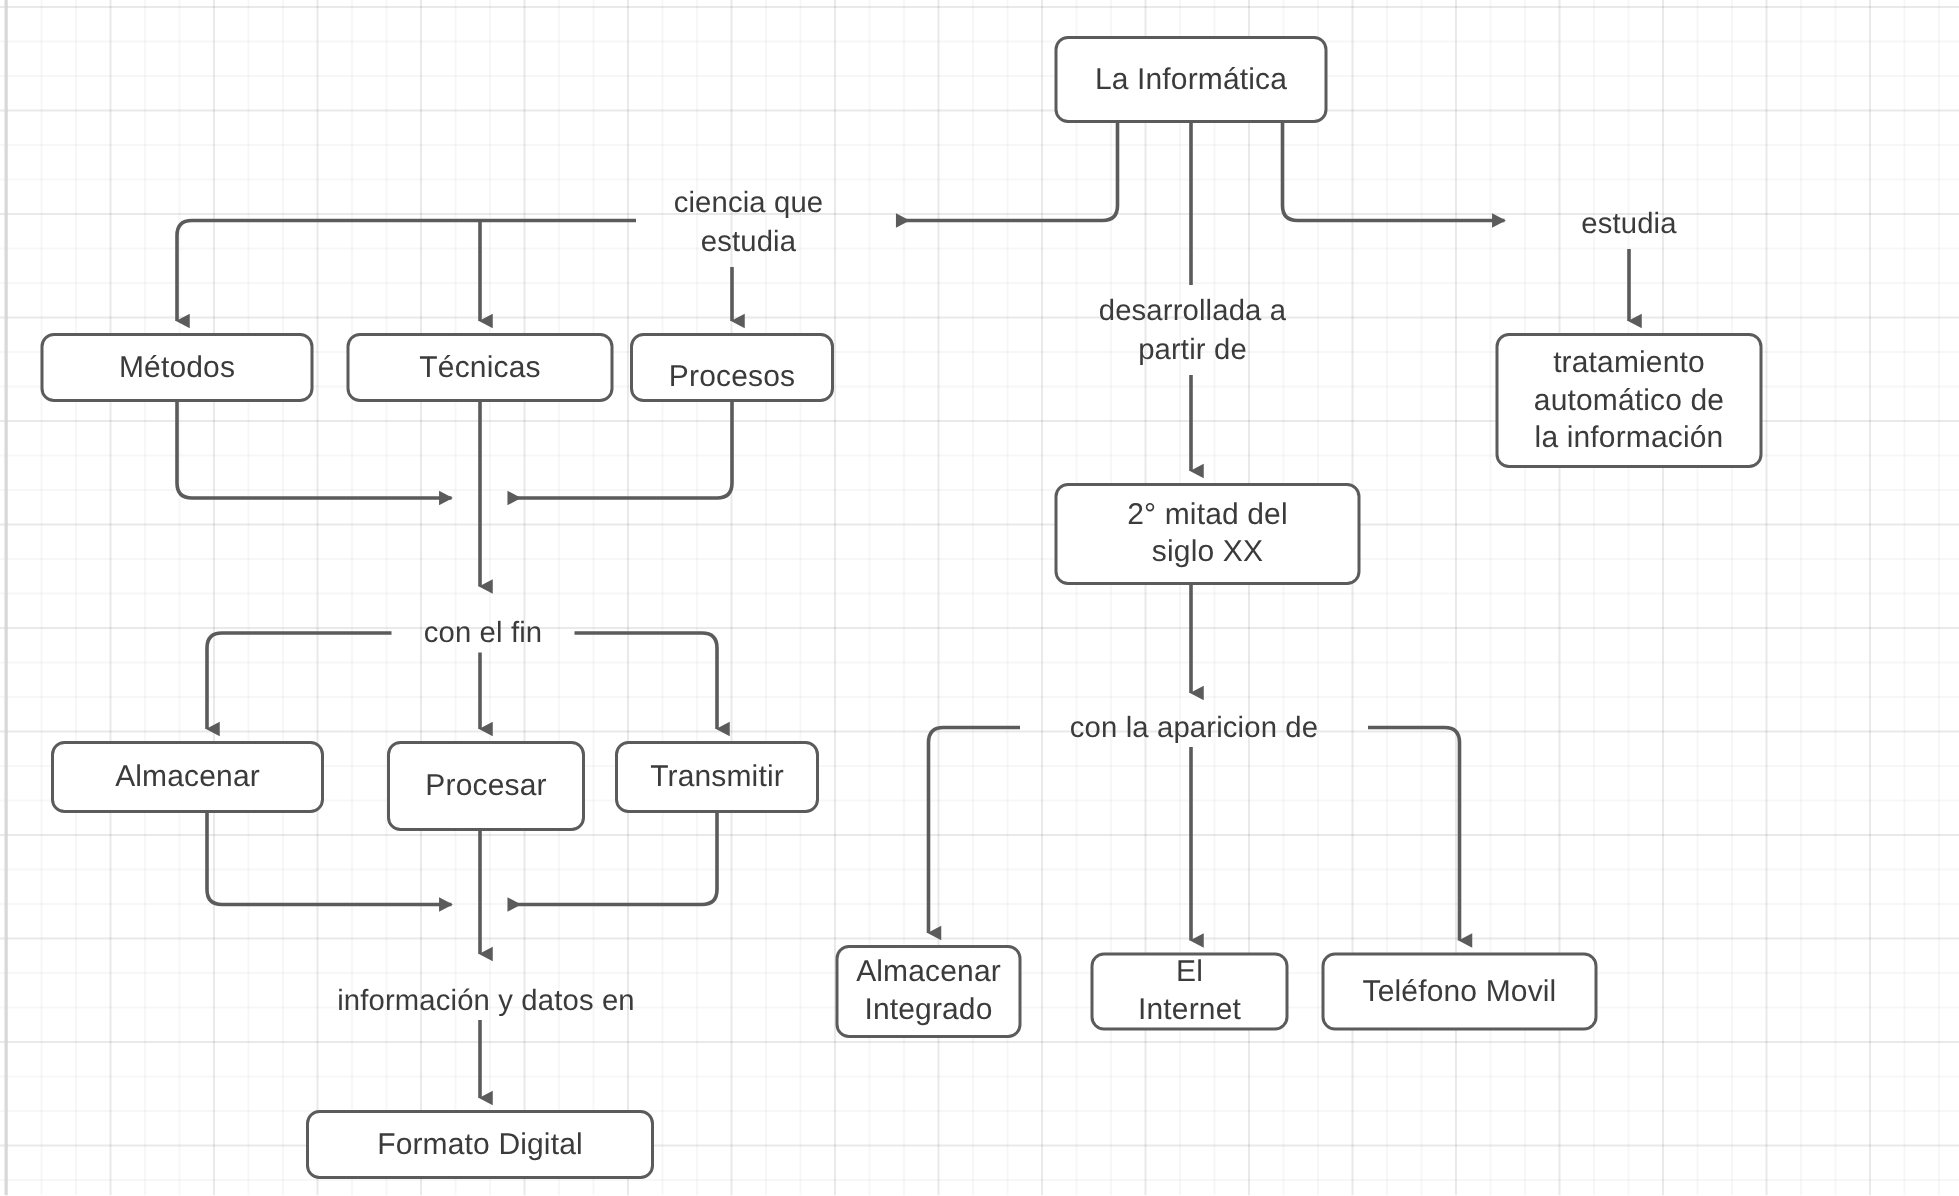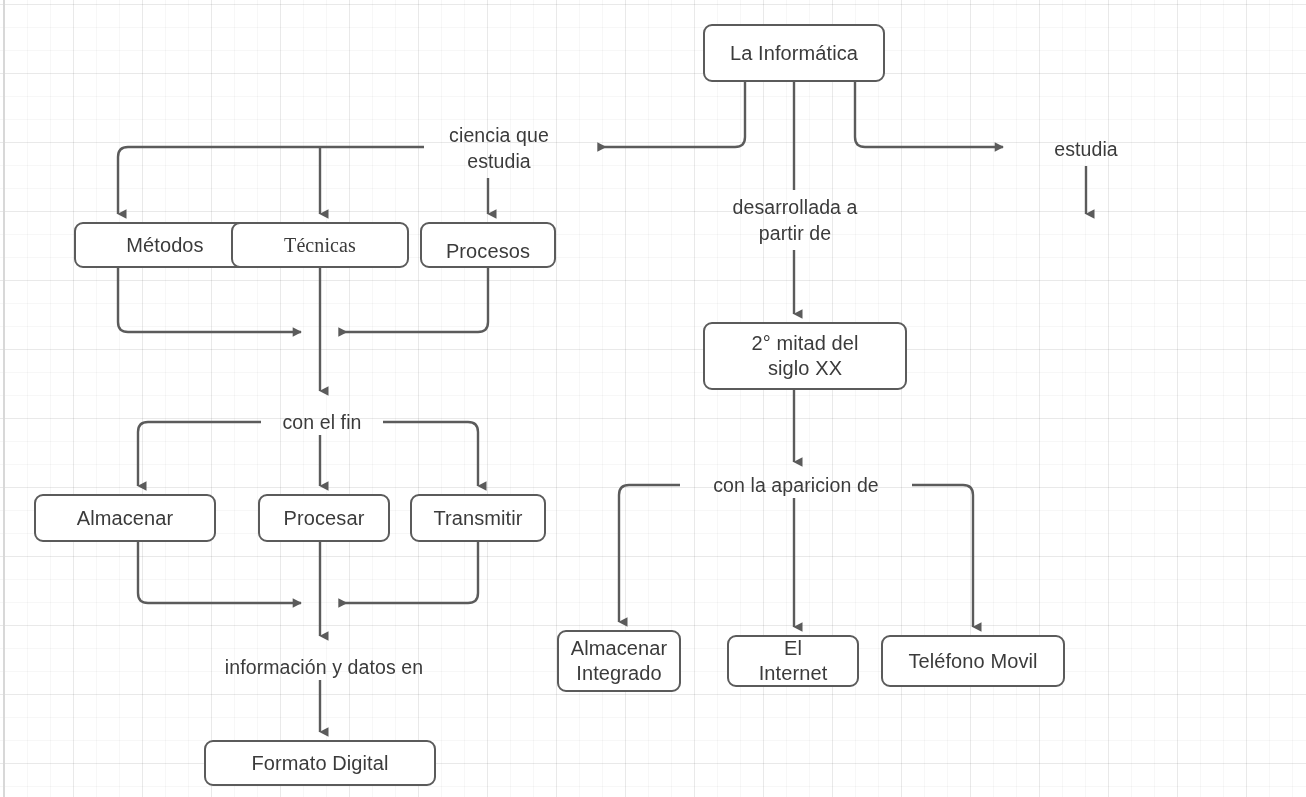--- a/index.html
+++ b/index.html
@@ -128,37 +128,37 @@
       <path d="M680,485 L629,485 Q619,485 619,495 L619,622" marker-end="url(#ah-down)"></path>
       <path d="M794,498 L794,627" marker-end="url(#ah-down)"></path>
       <path d="M912,485 L963,485 Q973,485 973,495 L973,627" marker-end="url(#ah-down)"></path>
     </g>
   </svg>
 
   <div class="node" style="left:703px;top:24px;width:182px;height:58px;">
     <span>La Informática</span>
   </div>
 
-  <div class="node" style="left:27px;top:222px;width:182px;height:46px;margin-left:47px;">
+  <div class="node" style="left:27px;top:222px;width:182px;height:46px;">
     <span>Métodos</span>
   </div>
 
-  <div class="node" style="left:231px;top:222px;width:178px;height:46px;font-family:Liberation Serif, serif;">
+  <div class="node" style="left:231px;top:222px;width:178px;height:46px;">
     <span>Técnicas</span>
   </div>
 
   <div class="node" style="left:420px;top:222px;width:136px;height:46px;align-items:flex-end;">
     <span>Procesos</span>
   </div>
 
   <div class="node" style="left:34px;top:494px;width:182px;height:48px;">
     <span>Almacenar</span>
   </div>
 
-  <div class="node" style="left:258px;top:494px;width:132px;height:48px;">
+  <div class="node" style="left:258px;top:494px;width:132px;height:60px;">
     <span>Procesar</span>
   </div>
 
   <div class="node" style="left:410px;top:494px;width:136px;height:48px;">
     <span>Transmitir</span>
   </div>
 
   <div class="node" style="left:204px;top:740px;width:232px;height:46px;">
     <span>Formato Digital</span>
   </div>
@@ -174,20 +174,25 @@
   </div>
 
   <div class="node" style="left:881px;top:635px;width:184px;height:52px;">
     <span>Teléfono Movil</span>
   </div>
 
   <div class="node" style="left:727px;top:635px;width:132px;height:52px;">
     <span>El Internet</span>
   </div>
 
+  <div class="node" style="left:997px;top:222px;width:178px;height:90px;">
+    <span>tratamiento
+automático de
+la información</span>
+  </div>
 
   <div class="edge-label" style="left:424px;top:120px;width:150px;height:56px;">
     <span>ciencia que
 estudia</span>
   </div>
 
   <div class="edge-label" style="left:1034px;top:134px;width:104px;height:30px;">
     <span>estudia</span>
   </div>
 

